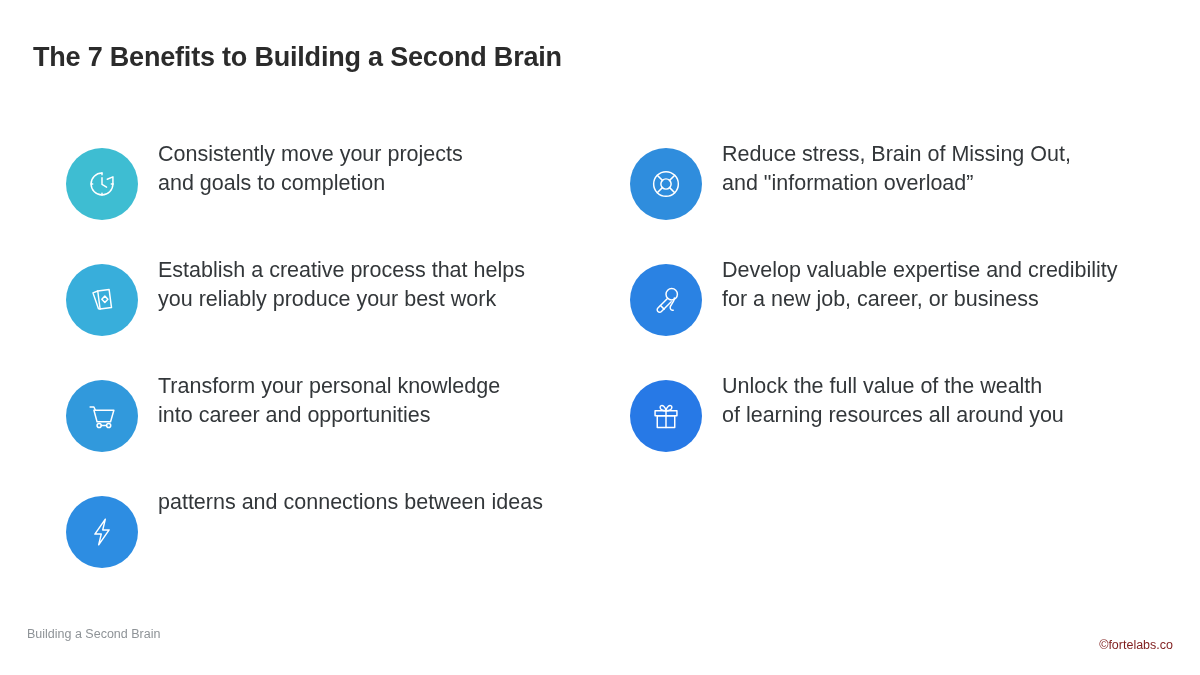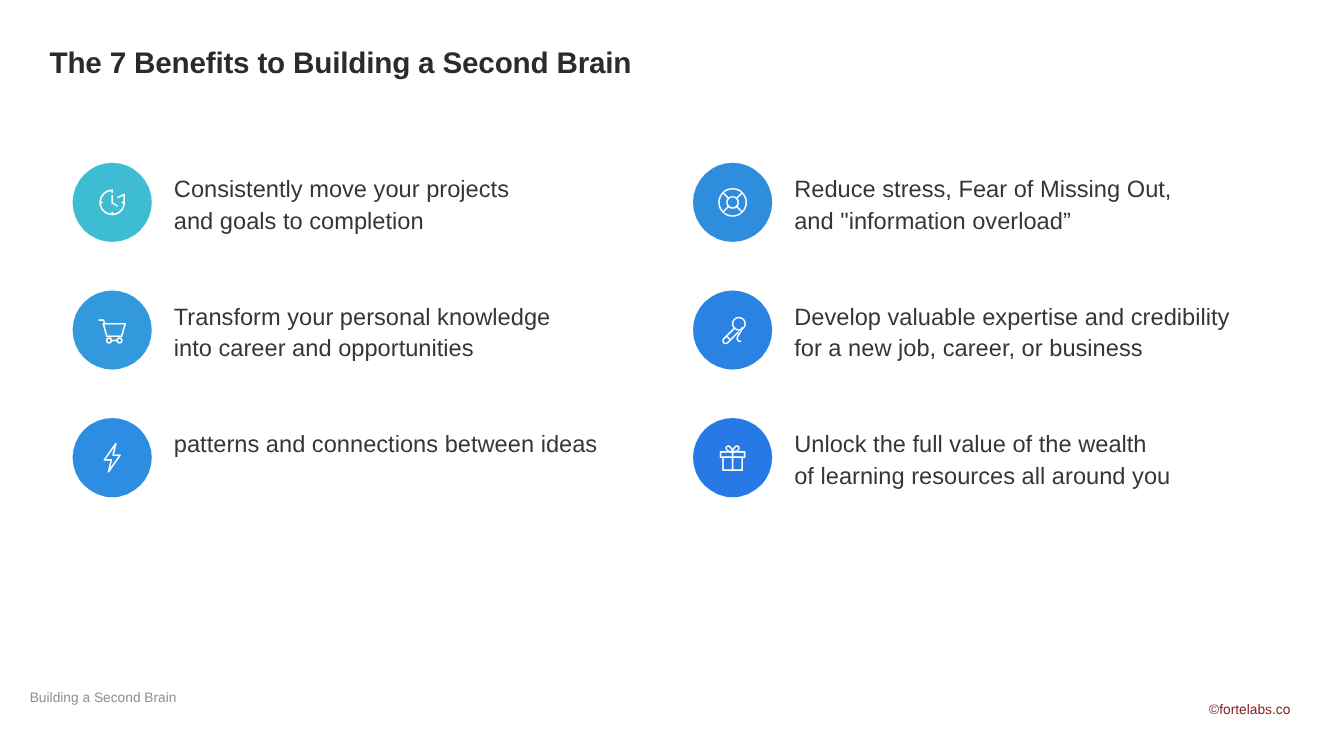--- a/index.html
+++ b/index.html
@@ -17,21 +17,21 @@
   }
 
   #slide {
     position: absolute;
     inset: 0;
   }
 
   
   #title {
     position: absolute;
-    left: 45px;
+    left: 33px;
     top: 42px;
     font-size: 27px;
     font-weight: 700;
     color: #2b2b2b;
     letter-spacing: -0.2px;
     white-space: nowrap;
   }
 
   
   #grid {
@@ -73,21 +73,21 @@
   .icon-circle svg * {
     stroke: #ffffff;
     stroke-width: 1.55;
     stroke-linecap: round;
     stroke-linejoin: round;
     fill: none;
   }
 
   .benefit-text {
     margin-left: 20px;
-    margin-top: 20px;
+    margin-top: 2px;
     font-size: 21.5px;
     line-height: 29px;
     color: #33373a;
     font-weight: 400;
     white-space: nowrap;
   }
   .benefit-text .line {
     display: block;
   }
 
@@ -128,20 +128,35 @@
               <path d="M20 8.5 L20 10.2 M8.5 20 L10.2 20 M20 31.5 L20 29.8 M31.5 20 L29.8 20"></path>
             </svg>
           </span>
         </div>
         <div class="benefit-text">
           <span class="line">Consistently move your projects</span>
           <span class="line">and goals to completion</span>
         </div>
       </div>
 
+      <div class="benefit">
+        <div class="icon-circle" style="background: rgb(56, 174, 219);">
+          <span>
+            <svg viewBox="0 0 40 40">
+              <path d="M15.5 10.5 L27.5 9 L30 28 L18 29.5 Z"></path>
+              <path d="M15.5 10.5 L10.5 12.5 L16.3 29.2 L18 29.5"></path>
+              <path d="M23 15.8 L26.2 19.2 L23 22.6 L19.8 19.2 Z"></path>
+            </svg>
+          </span>
+        </div>
+        <div class="benefit-text">
+          <span class="line">Establish a creative process that helps</span>
+          <span class="line">you reliably produce your best work</span>
+        </div>
+      </div>
 
       <div class="benefit">
         <div class="icon-circle" style="background: rgb(49, 153, 220);">
           <span>
             <svg viewBox="0 0 40 40">
               <path d="M7.5 10.5 L11.5 10.5 L13 14"></path>
               <path d="M11.5 14 L32.5 14 L29 26 L14.8 26 L11.5 14"></path>
               <circle cx="17" cy="30" r="2.2"></circle>
               <circle cx="27" cy="30" r="2.2"></circle>
               <path d="M19.2 30 L24.8 30"></path>
@@ -175,21 +190,21 @@
         <div class="icon-circle" style="background: rgb(47, 141, 221);">
           <span>
             <svg viewBox="0 0 40 40">
               <circle cx="20" cy="20" r="13"></circle>
               <circle cx="20" cy="20" r="5.4"></circle>
               <path d="M10.8 10.8 L16.2 16.2 M29.2 10.8 L23.8 16.2 M10.8 29.2 L16.2 23.8 M29.2 29.2 L23.8 23.8"></path>
             </svg>
           </span>
         </div>
         <div class="benefit-text">
-          <span class="line">Reduce stress, Fear of Missing Out,</span>
+          <span class="line">Reduce stress, Brain of Missing Out,</span>
           <span class="line">and "information overload”</span>
         </div>
       </div>
 
       <div class="benefit">
         <div class="icon-circle" style="background: rgb(42, 130, 227);">
           <span>
             <svg viewBox="0 0 40 40">
               <circle cx="26" cy="14" r="6"></circle>
               <path d="M21.8 18.2 L11.5 28.5 A2.6 2.6 0 0 0 15.2 32.2 L25.5 21.9"></path>

